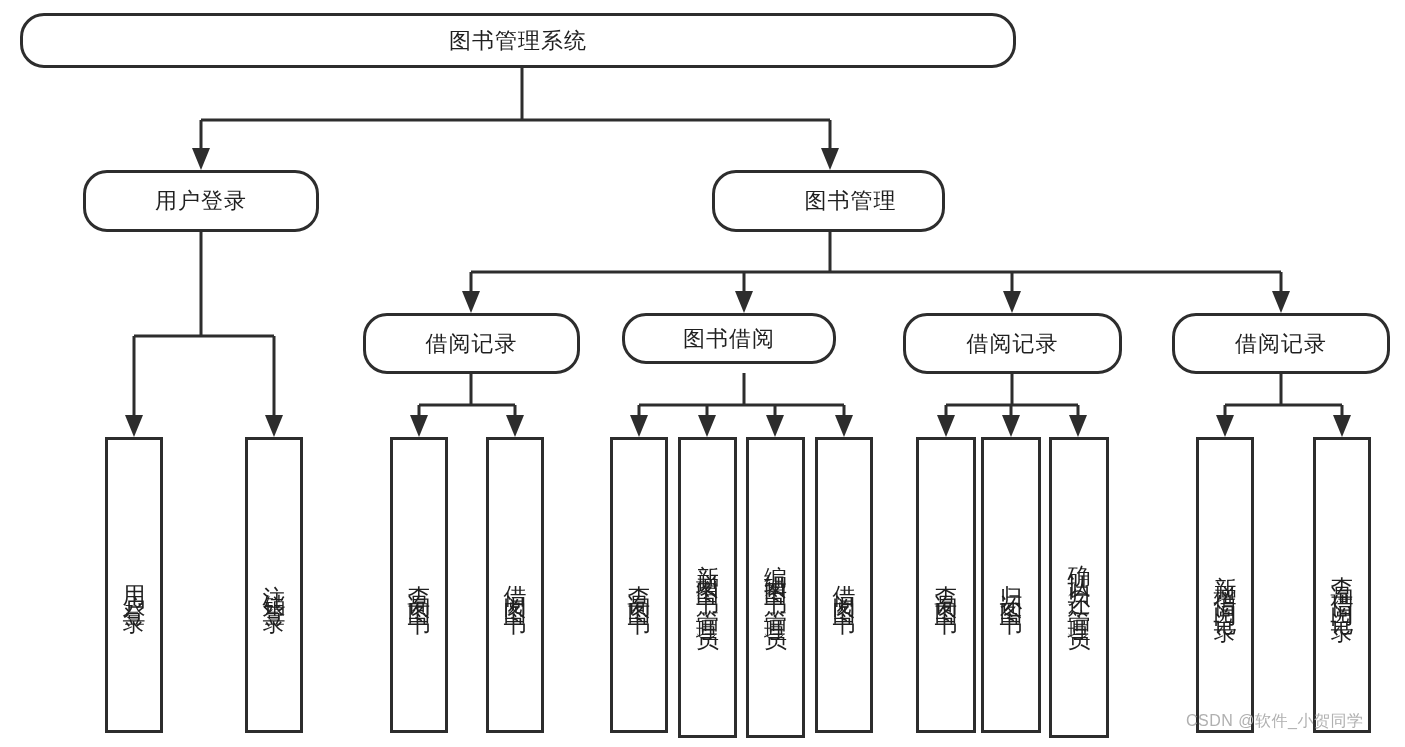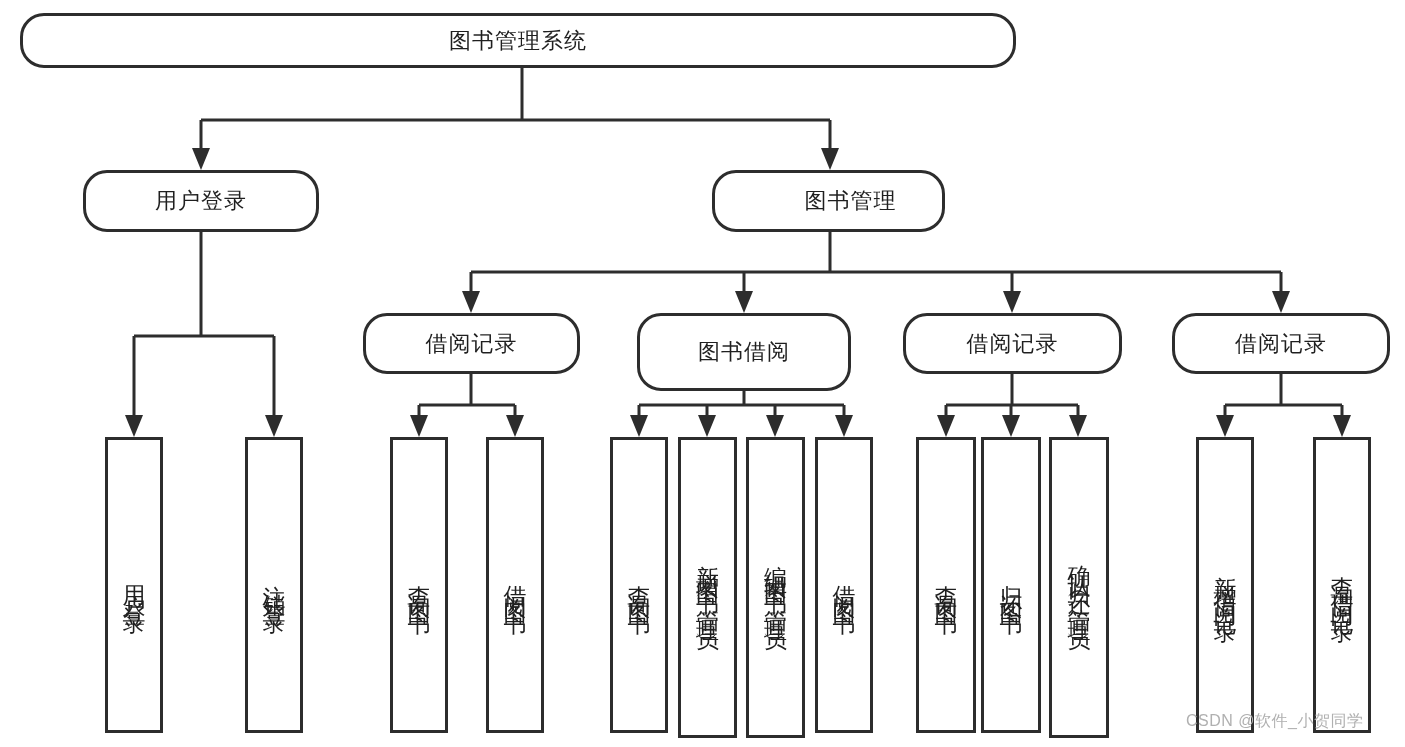--- a/index.html
+++ b/index.html
@@ -102,21 +102,21 @@
       <polygon points="1333,415 1351,415 1342,437"></polygon>
     </g>
   </svg>
 
   <div class="box h-box" style="left:20px; top:13px; width:996px; height:55px;">图书管理系统</div>
 
   <div class="box h-box" style="left:83px; top:170px; width:236px; height:62px;">用户登录</div>
   <div class="box h-box" style="left:712px; top:170px; width:233px; height:62px;padding-left:44px;">图书管理</div>
 
   <div class="box h-box" style="left:363px; top:313px; width:217px; height:61px;">借阅记录</div>
-  <div class="box h-box" style="left:637px; top:313px; width:214px; height:78px;">图书借阅</div>
+  <div class="box h-box" style="left:622px; top:313px; width:214px; height:51px;">图书借阅</div>
   <div class="box h-box" style="left:903px; top:313px; width:219px; height:61px;">借阅记录</div>
   <div class="box h-box" style="left:1172px; top:313px; width:218px; height:61px;">借阅记录</div>
 
   <div class="box v-box" style="left:105px; top:437px; width:58px; height:296px;">用户登录</div>
   <div class="box v-box" style="left:245px; top:437px; width:58px; height:296px;">注销登录</div>
 
   <div class="box v-box" style="left:390px; top:437px; width:58px; height:296px;">查询图书</div>
   <div class="box v-box" style="left:486px; top:437px; width:58px; height:296px;">借阅图书</div>
 
   <div class="box v-box" style="left:610px; top:437px; width:58px; height:296px;">查询图书</div>

